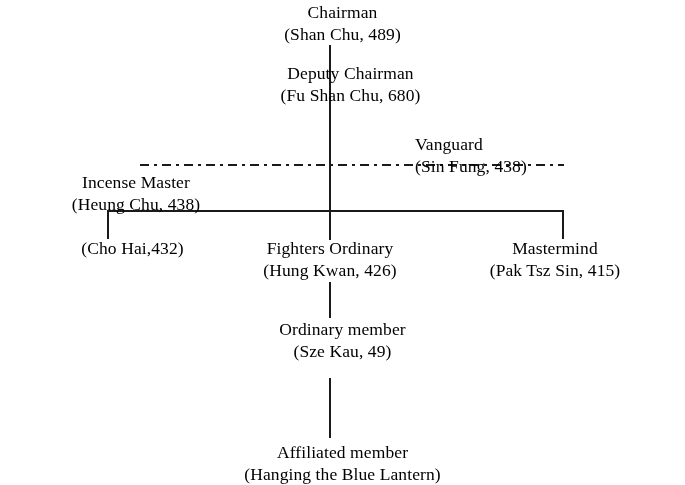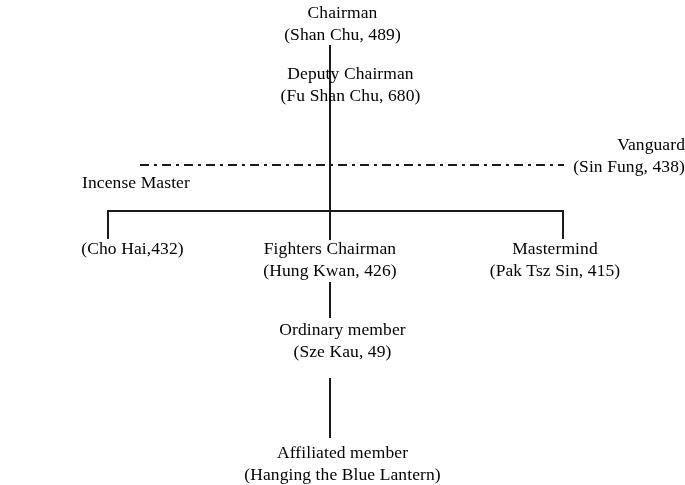--- a/index.html
+++ b/index.html
@@ -32,21 +32,21 @@
     display: block;
   }
   .node .alias {
     display: block;
   }
 
   
   .node-chairman        { left: 0;     top: 1px;   width: 685px; }
   .node-deputy          { left: 0;     top: 62px;  width: 685px; padding-left: 8px; }
   .node-incense         { left: 0px;   top: 133px; width: 272px; text-align: center; margin-top: 38px; }
-  .node-vanguard        { left: 415px; top: 133px; width: 270px; text-align: right; }
+  .node-vanguard        { left: 415px; top: 133px; width: 270px; text-align: left; }
   .node-liaison         { left: 5px;   top: 237px; width: 255px; }
   .node-fighters        { left: 205px; top: 237px; width: 250px; }
   .node-mastermind      { left: 425px; top: 237px; width: 260px; }
   .node-ordinary        { left: 0;     top: 318px; width: 685px; }
   .node-affiliated      { left: 0;     top: 441px; width: 685px; }
 
   
   .line {
     position: absolute;
     background: #1a1a1a;
@@ -106,33 +106,34 @@
     <span class="alias">(Shan Chu, 489)</span>
   </div>
 
   <div class="node node-deputy">
     <span class="role">Deputy Chairman</span>
     <span class="alias">(Fu Shan Chu, 680)</span>
   </div>
 
   <div class="node node-incense">
     <span class="role">Incense Master</span>
+    <span class="alias">(Heung Chu, 438)</span>
   </div>
 
   <div class="node node-vanguard">
     <span class="role">Vanguard</span>
     <span class="alias">(Sin Fung, 438)</span>
   </div>
 
   <div class="node node-liaison">
     <span class="alias">(Cho Hai,432)</span>
   </div>
 
   <div class="node node-fighters">
-    <span class="role">Fighters  Chairman</span>
+    <span class="role">Fighters  Ordinary</span>
     <span class="alias">(Hung Kwan, 426)</span>
   </div>
 
   <div class="node node-mastermind">
     <span class="role">Mastermind</span>
     <span class="alias">(Pak Tsz Sin, 415)</span>
   </div>
 
   <div class="node node-ordinary">
     <span class="role">Ordinary member</span>

